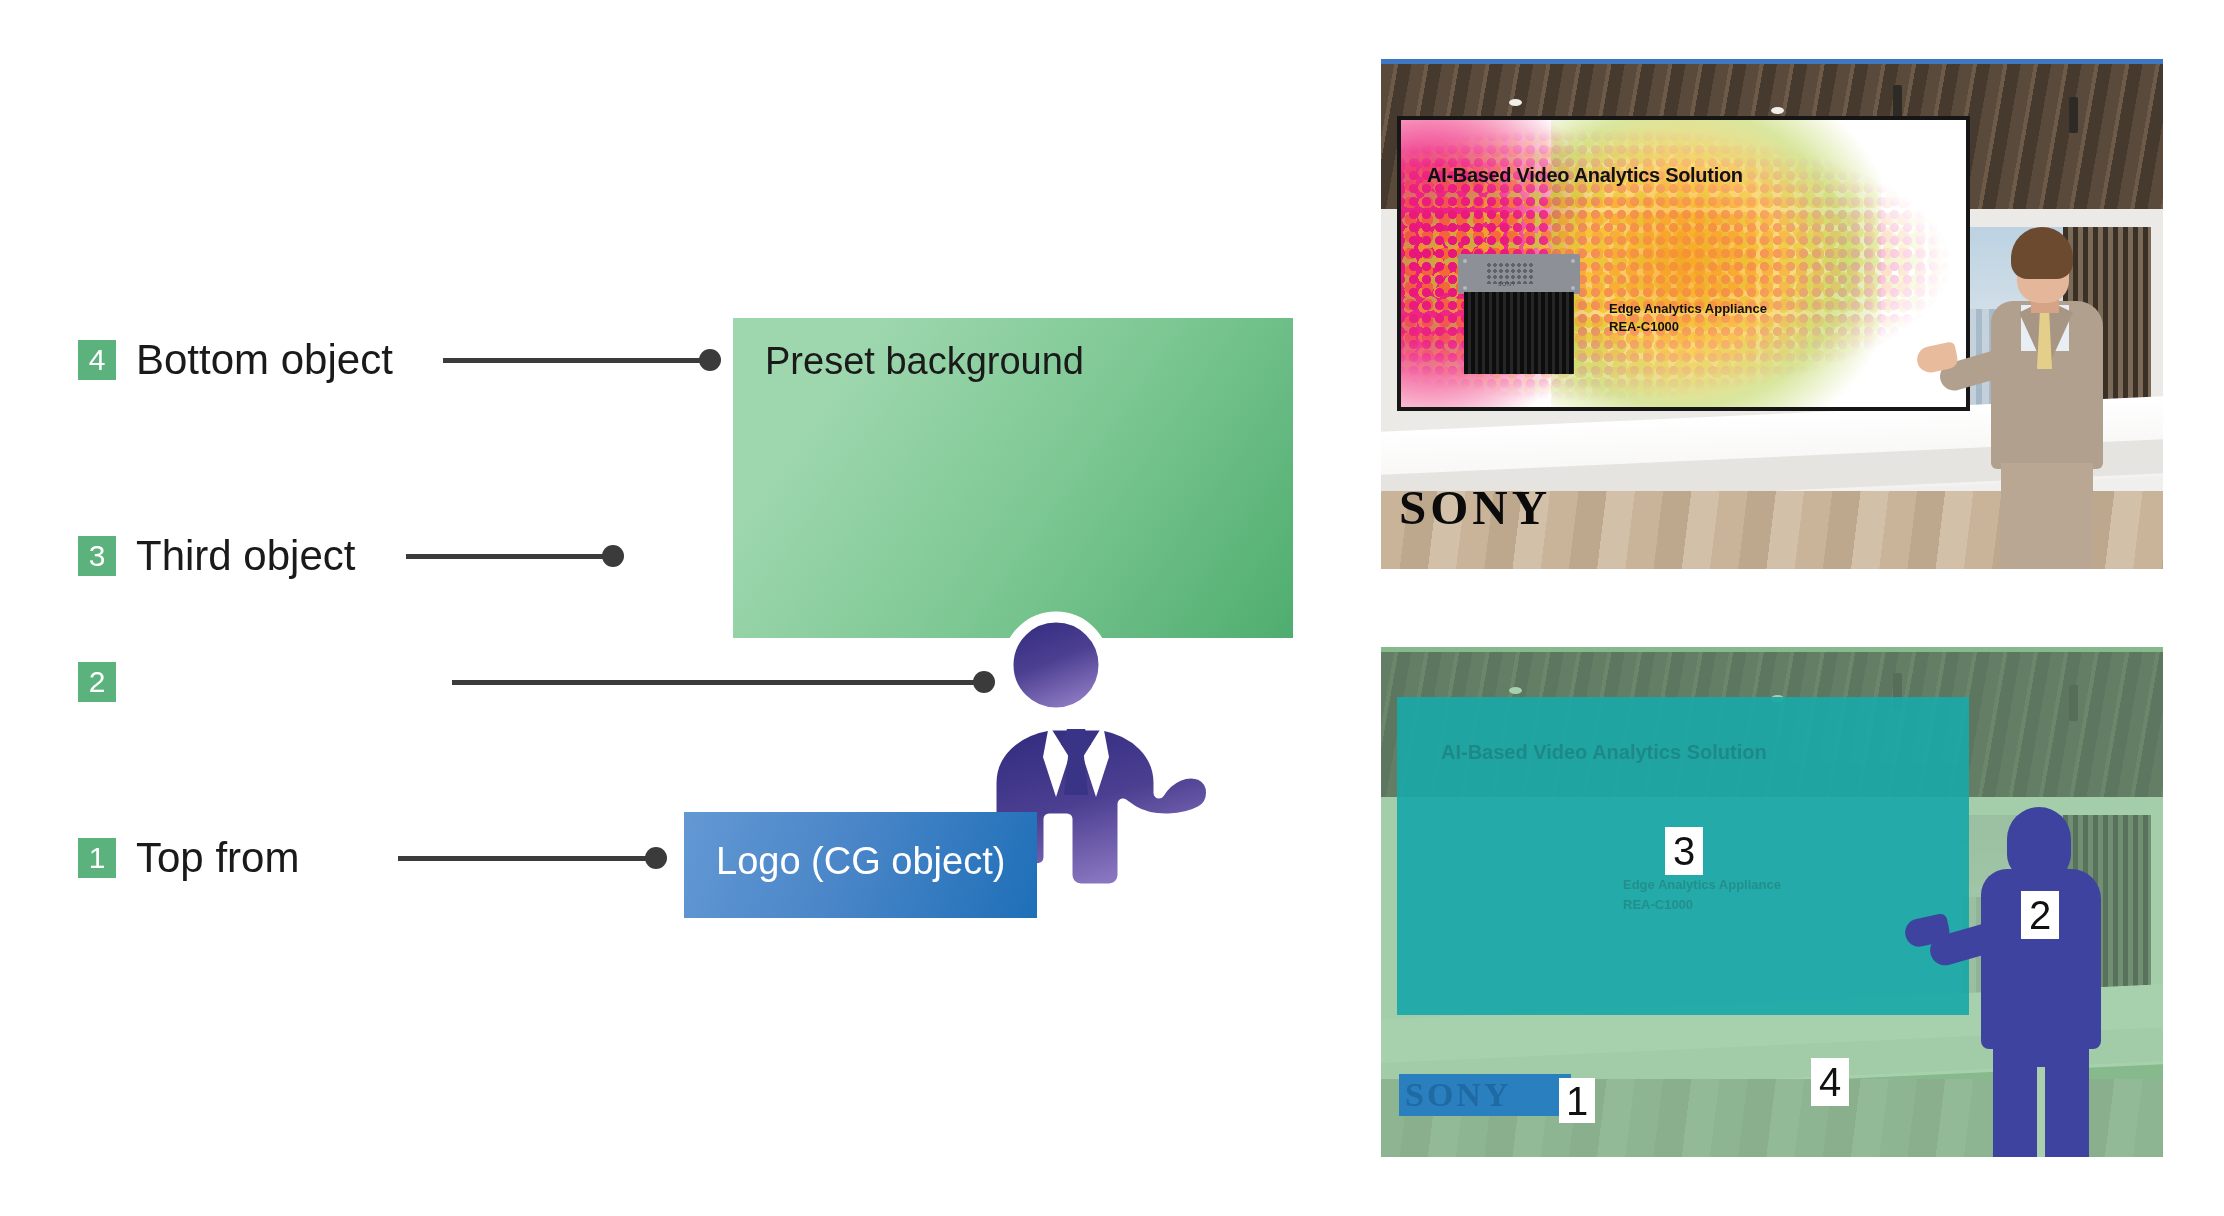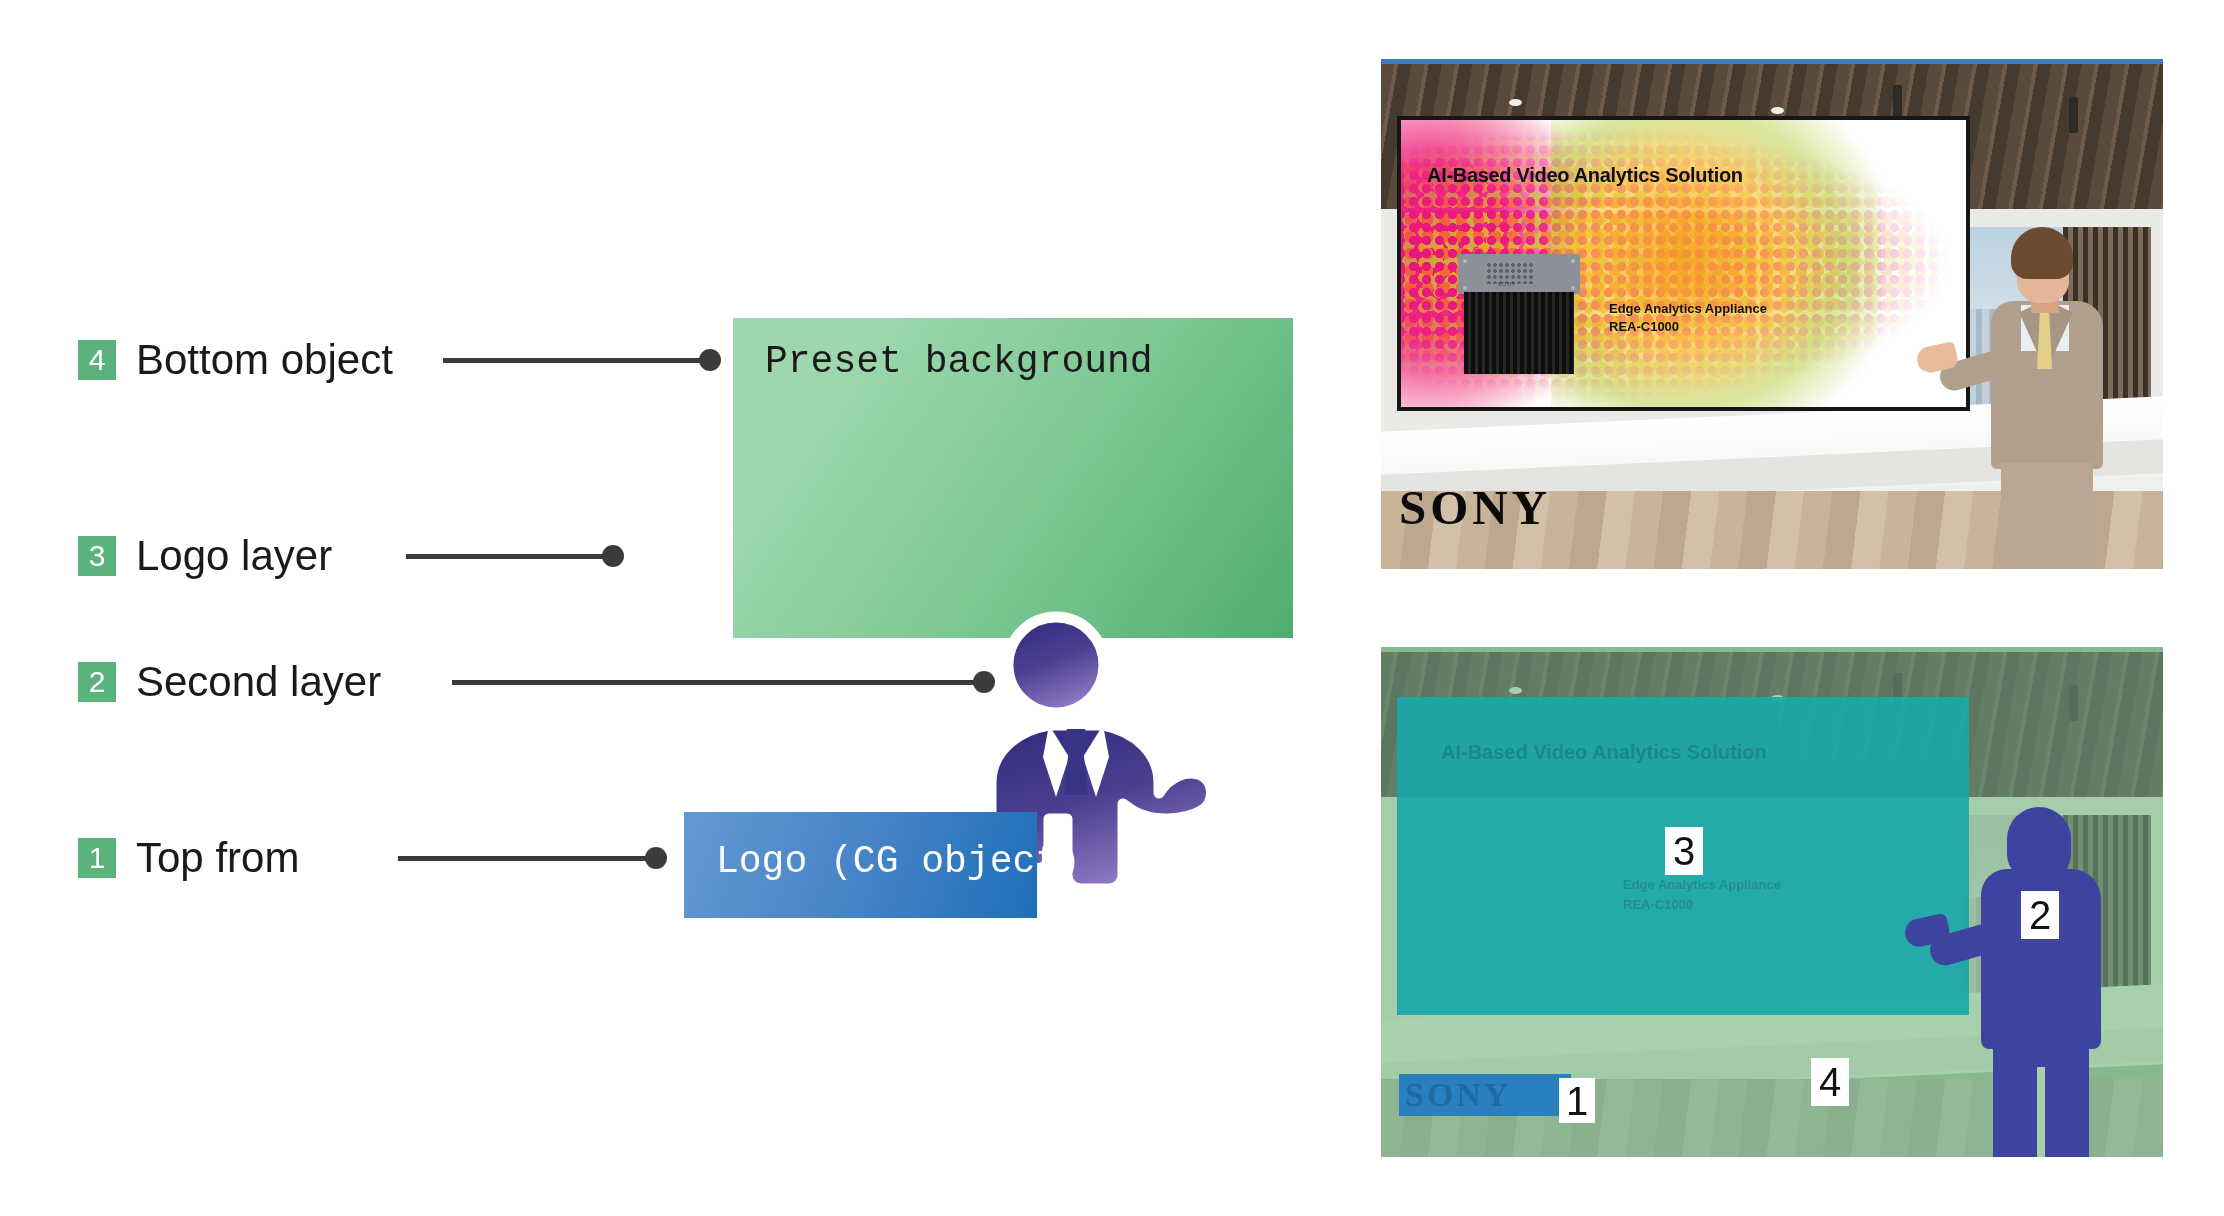--- a/index.html
+++ b/index.html
@@ -12,21 +12,21 @@
   .legend-row{position:absolute;display:flex;align-items:center;height:56px;}
   .badge{width:38px;height:40px;background:#5cb27d;color:#ffffff;
          display:flex;align-items:center;justify-content:center;
          font-size:30px;line-height:1;flex:none;}
   .legend-label{margin-left:20px;font-size:42px;color:#1a1a1a;white-space:nowrap;}
 
   .leader{position:absolute;height:5px;background:#3b3b3b;}
   .leader-dot{position:absolute;width:22px;height:22px;border-radius:50%;background:#3b3b3b;}
 
   
-  .dbox{position:absolute;box-sizing:border-box;font-family:Liberation Mono, monospace;}
+  .dbox{position:absolute;box-sizing:border-box;}
   #box-preset{left:733px;top:318px;width:560px;height:320px;
       background:linear-gradient(125deg,#9ed7ae 0%,#9ed7ae 18%,#7ec894 55%,#4fad6f 100%);}
   #box-hdmi{left:651px;top:521px;width:400px;height:231px;
       background:linear-gradient(120deg,#86cfd3 0%,#6cc4cb 40%,#14a7a6 100%);
       box-shadow:0 0 0 11px #ffffff;}
   #box-logo{left:684px;top:812px;width:353px;height:106px;
       background:linear-gradient(110deg,#6398d4 0%,#4a86c8 45%,#1e6fb8 100%);}
   .dbox-label{position:absolute;left:32px;top:22px;font-size:38px;white-space:nowrap;}
   #box-logo .dbox-label{color:#ffffff;top:28px;}
 
@@ -151,28 +151,27 @@
 
   <div class="legend-row" style="left:78px;top:332px;">
     <span class="badge">4</span>
     <span class="legend-label">Bottom object</span>
   </div>
   <div class="leader" style="left:443px;top:358px;width:262px;"></div>
   <div class="leader-dot" style="left:699px;top:349px;"></div>
 
   <div class="legend-row" style="left:78px;top:528px;">
     <span class="badge">3</span>
-    <span class="legend-label">Logo layer</span>
+    <span class="legend-label">Third object</span>
   </div>
   <div class="leader" style="left:406px;top:554px;width:202px;"></div>
   <div class="leader-dot" style="left:602px;top:545px;"></div>
 
   <div class="legend-row" style="left:78px;top:654px;">
     <span class="badge">2</span>
-    <span class="legend-label">Second layer</span>
   </div>
   <div class="leader" style="left:452px;top:680px;width:530px;"></div>
   <div class="leader-dot" style="left:973px;top:671px;"></div>
 
   <div class="legend-row" style="left:78px;top:830px;">
     <span class="badge">1</span>
     <span class="legend-label">Top from</span>
   </div>
   <div class="leader" style="left:398px;top:856px;width:252px;"></div>
   <div class="leader-dot" style="left:645px;top:847px;"></div>

